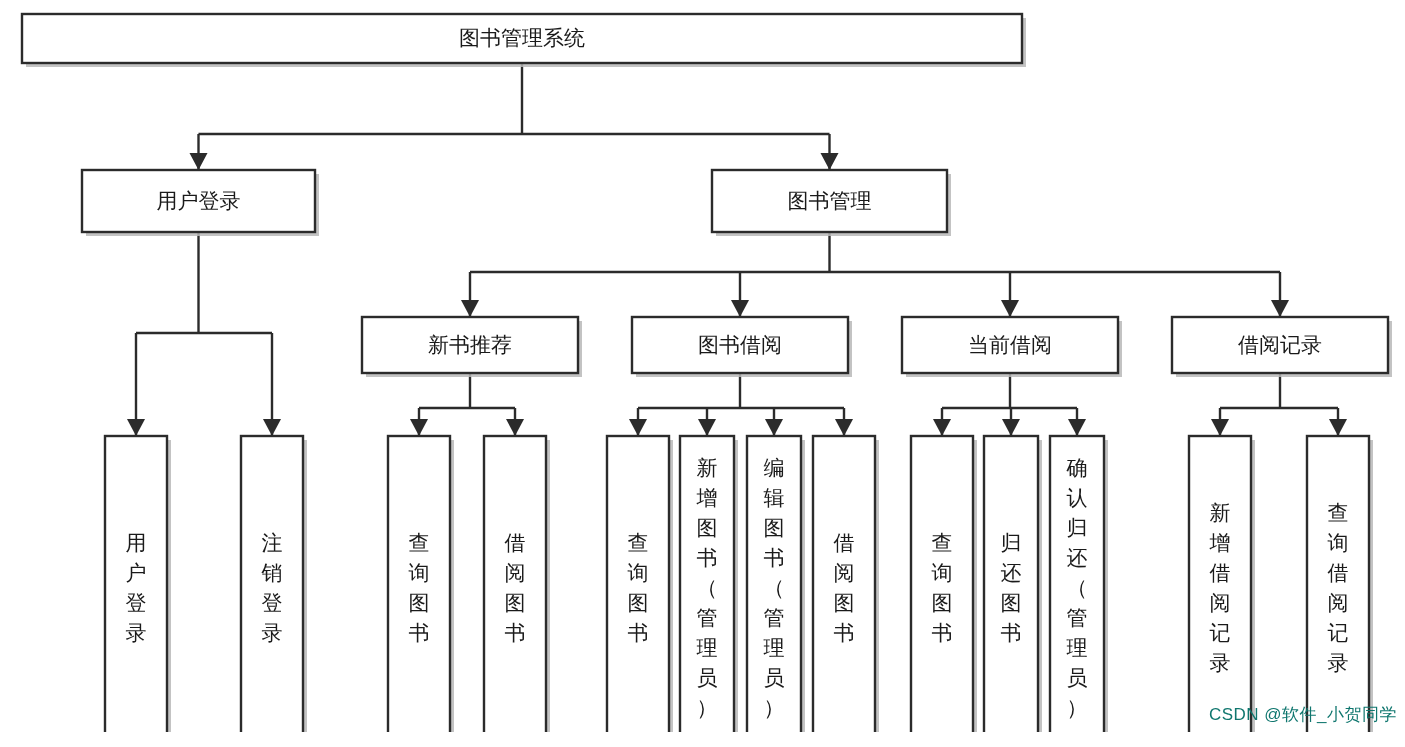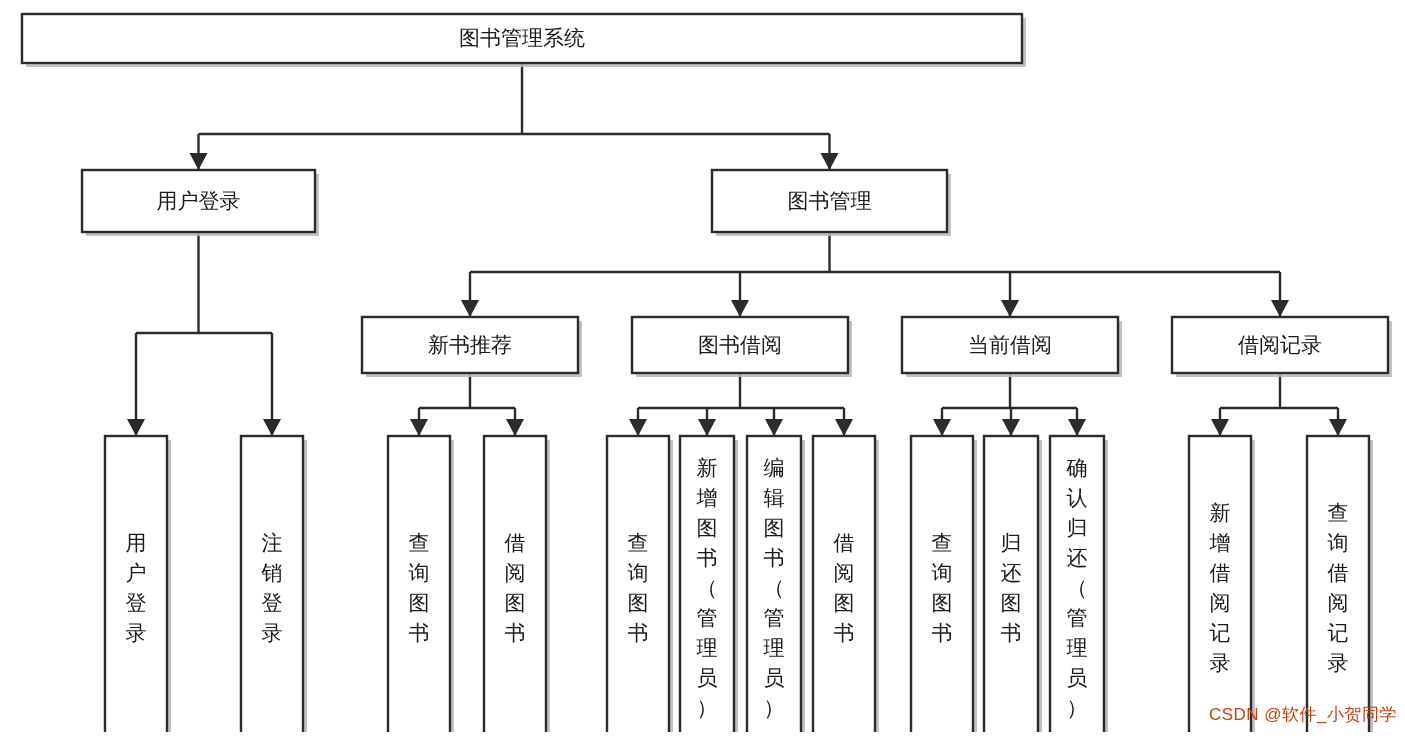--- a/index.html
+++ b/index.html
@@ -60,21 +60,21 @@
     fill: #1a1a1a;
     text-anchor: middle;
     white-space: pre;
   }
   .watermark {
     position: absolute;
     right: 8px;
     bottom: 6px;
     font-family: "Liberation Sans", "DejaVu Sans", sans-serif;
     font-size: 17px;
-    color: #c2410c;
+    color: #0f766e;
     letter-spacing: 0.5px;
     user-select: none;
     pointer-events: none;
   }
 </style>
 </head>
 <body>
 
 <div id="diagram-root">
 

